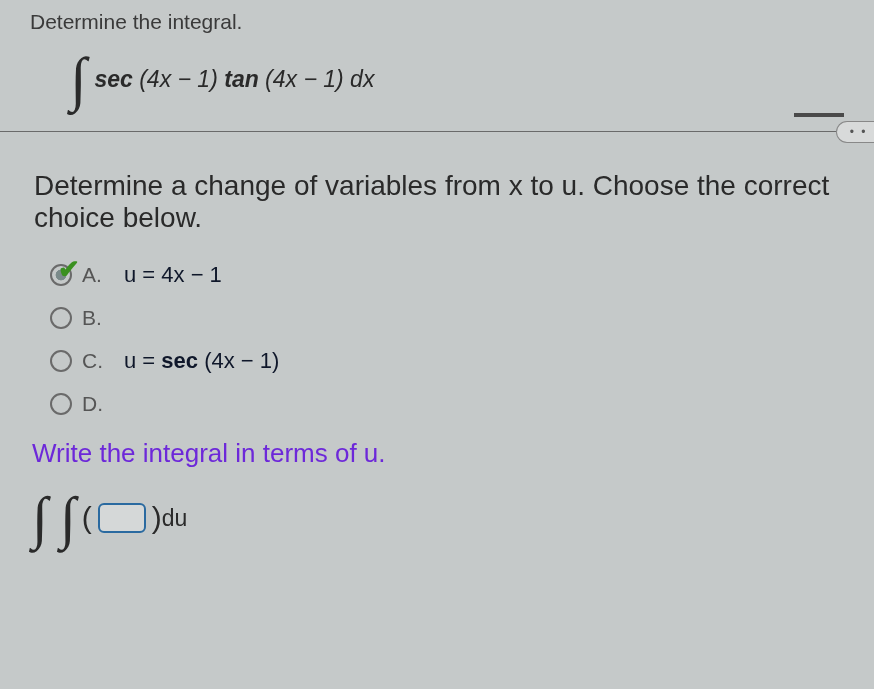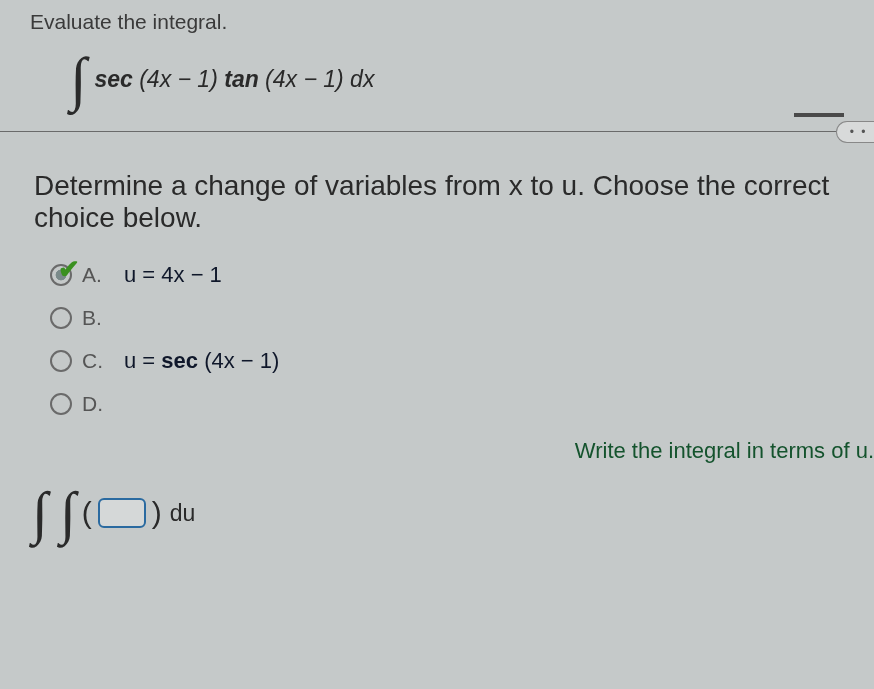--- a/index.html
+++ b/index.html
@@ -122,26 +122,25 @@
       min-width: 24px;
     }
     .option-text {
       font-size: 22px;
       color: #0f172a;
     }
     .option-text b {
       font-weight: bold;
     }
     .write-prompt {
-      font-size: 22px;
-      color: #14532d;
+      font-size: 26px;
+      color: #6d28d9;
       margin-top: 22px;
       margin-bottom: 20px;
       padding-left: 2px;
-      text-align: right;
     }
     .eq-row {
       display: flex;
       align-items: center;
       padding-left: 2px;
     }
     .integral-sign-sm {
       font-size: 58px;
       font-weight: normal;
       margin-right: 6px;
@@ -157,28 +156,28 @@
       background: #d5d8d8;
       margin: 0 6px;
       vertical-align: middle;
     }
     .paren {
       font-size: 30px;
       vertical-align: middle;
     }
     .du-text {
       font-size: 23px;
-      margin-left: 8px;
+      margin-left: 0;
     }
   </style>
 </head>
 <body>
 
 <div class="content">
-  <div class="prompt-text">Evaluate the integral.</div>
+  <div class="prompt-text">Determine the integral.</div>
 
   <div class="integral-row">
     <span class="integral-sign">∫</span>
     <span class="math-expr"><b>sec</b> (4x − 1) <b>tan</b> (4x − 1) dx</span>
   </div>
 </div>
 
 <div class="divider-wrap">
   <hr class="divider">
   <div class="right-dash"></div>

